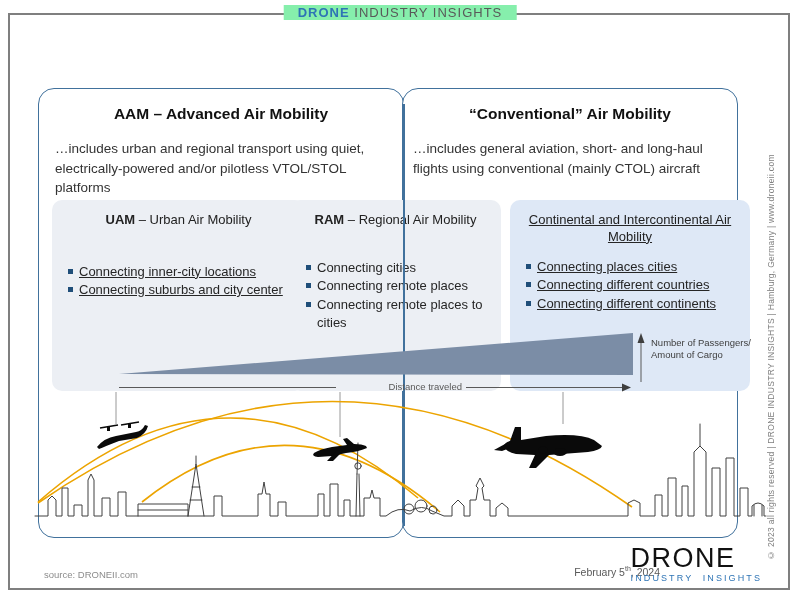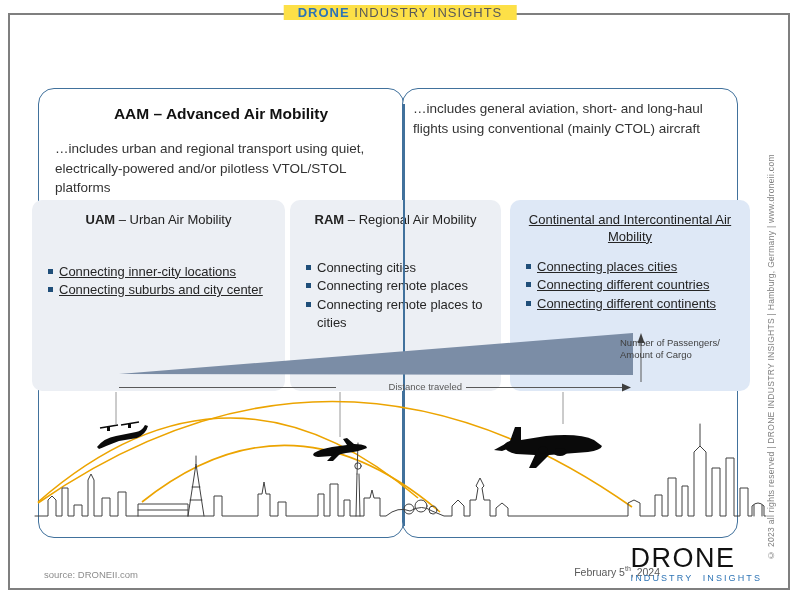--- a/index.html
+++ b/index.html
@@ -2,21 +2,21 @@
 <html><head>
 <meta charset="utf-8">
 <style>
   html,body{margin:0;padding:0;background:#fff;}
   .canvas{position:relative;width:800px;height:598px;background:#ffffff;
           font-family:"Liberation Sans",sans-serif;overflow:hidden;color:#262626;}
   .frame{position:absolute;left:8px;top:13px;width:778px;height:573px;
          border:2px solid #7f7f7f;background:#fff;}
   
   .brandline{position:absolute;top:5px;left:50%;transform:translateX(-50%);
-             background:#fde047;padding:0 14px;font-size:13px;letter-spacing:1px;
+             background:#86efac;padding:0 14px;font-size:13px;letter-spacing:1px;
              white-space:nowrap;color:#595959;}
   .brandline b{color:#2E74B5;font-weight:bold;}
   .pagetitle{position:absolute;top:33px;left:0;width:100%;text-align:center;
              font-variant:small-caps;font-size:22px;letter-spacing:.5px;color:#1a1a1a;}
   
   .bigbox{position:absolute;top:88px;height:450px;border:1.5px solid #41719C;
           border-radius:16px;background:#fff;box-sizing:border-box;}
   .bigbox.left{left:38px;width:366px;}
   .bigbox.right{left:402px;width:336px;}
   .bigbox h2{margin:16px 10px 16px;text-align:center;font-size:15.5px;color:#111;}
@@ -33,21 +33,21 @@
   .panel ul{list-style:none;margin:0;padding:0 6px 0 16px;font-size:13px;
             line-height:1.42;color:#262626;}
   .panel ul.m1{margin-top:30px;} .panel ul.m2{margin-top:34px;text-decoration:underline;} .panel ul.m3{margin-top:12px;}
   .panel li{position:relative;padding-left:11px;}
   .panel li::before{content:"";position:absolute;left:0;top:6px;width:5px;height:5px;
             background:#1F4E79;}
   .divider{position:absolute;left:402.5px;top:104px;width:2px;height:422px;background:#41719C;}
   
   .xlabel{position:absolute;left:340px;top:381px;width:122px;text-align:right;
           font-size:9.5px;color:#595959;}
-  .ylabel{position:absolute;left:620px;top:337px;font-size:9.5px;line-height:1.3;color:#404040;}
+  .ylabel{position:absolute;left:651px;top:337px;font-size:9.5px;line-height:1.3;color:#404040;}
   
   .sidecaption{position:absolute;left:766px;top:158px;height:402px;
           writing-mode:vertical-rl;transform:rotate(180deg);font-size:8.5px;
           letter-spacing:.3px;color:#7f7f7f;white-space:nowrap;}
   
   .source{position:absolute;left:44px;top:569px;font-size:9.5px;color:#8c8c8c;}
   .date{position:absolute;right:140px;top:565px;font-size:10.5px;color:#595959;}
   .date sup{font-size:7px;}
   .logo{position:absolute;right:38px;top:545px;text-align:left;}
   .logo .l1{font-size:27px;font-weight:500;letter-spacing:1.5px;color:#111;line-height:1;}
@@ -62,24 +62,25 @@
   <div class="frame"></div>
 
   <div class="brandline"><b>DRONE</b><span> INDUSTRY INSIGHTS</span></div>
 
 
   <div class="bigbox left">
     <h2>AAM – Advanced Air Mobility</h2>
     <p>…includes urban and regional transport using quiet, electrically-powered and/or pilotless VTOL/STOL platforms</p>
   </div>
   <div class="bigbox right">
+    <h2>“Conventional” Air Mobility</h2>
     <p>…includes general aviation, short- and long-haul flights using conventional (mainly CTOL) aircraft</p>
   </div>
 
-  <div class="panel gray" style="left:32px;width:253px;">
+  <div class="panel gray" style="left:52px;width:253px;">
     <h3><b>UAM</b><span> – Urban Air Mobility</span></h3>
     <ul class="m2">
       <li>Connecting inner-city locations</li>
       <li>Connecting suburbs and city center</li>
     </ul>
   </div>
   <div class="panel gray" style="left:290px;width:211px;">
     <h3><b>RAM</b><span> – Regional Air Mobility</span></h3>
     <ul class="m1">
       <li>Connecting cities</li>

